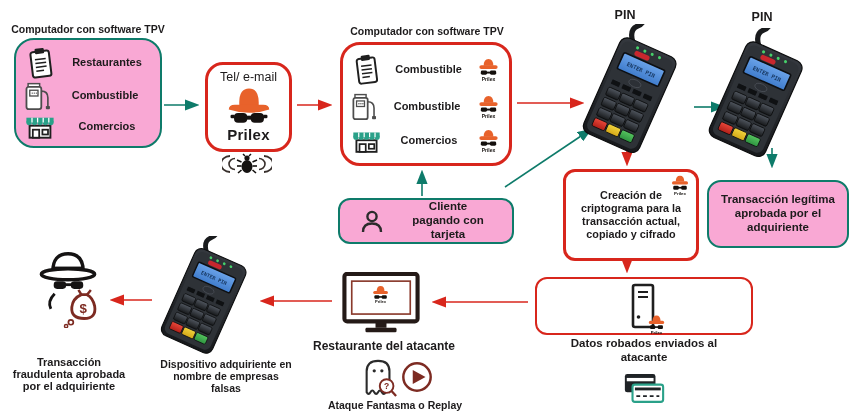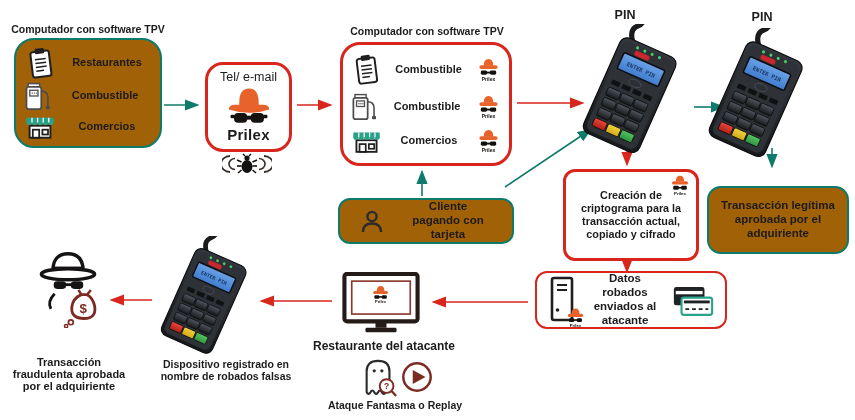--- a/index.html
+++ b/index.html
@@ -2,21 +2,21 @@
 <html><head>
 <meta charset="utf-8">
 <style>
   html,body{margin:0;padding:0;background:#fff;}
   #canvas{position:relative;width:855px;height:420px;background:#ffffff;overflow:hidden;
           font-family:"Liberation Sans",sans-serif;color:#1d1b1c;}
   .node{position:absolute;}
   .lbl{font-weight:bold;color:#1d1b1c;text-align:center;line-height:1.2;}
   .boxtitle{font-size:10.5px;font-weight:bold;text-align:center;}
   
-  .tealbox{border:2.5px solid #0e7b6a;border-radius:16px;background:#a16207;}
+  .tealbox{border:2.5px solid #0e7b6a;border-radius:16px;background:#f9a8d4;}
   .redbox{border:3px solid #d8261c;border-radius:16px;background:#fff;}
   
   .listbox{display:flex;flex-direction:column;justify-content:space-around;padding:6px 8px;box-sizing:border-box;}
   .row{display:flex;align-items:center;gap:6px;}
   .row .ic{flex:0 0 auto;}
   .row .lbl{flex:1;font-size:11px;}
   .badge{width:25px;height:25px;flex:0 0 auto;}
   svg{display:block;}
   .icph svg{width:100%;height:100%;}
   
@@ -355,25 +355,25 @@
   <path d="M8,9 Q8,2 13,2 Q18,2 18,9 Z" fill="#e8622b"></path>
   <rect x="3.5" y="8.5" width="19" height="4" rx="2" fill="#e8622b"></rect>
   <rect x="5" y="14" width="6.5" height="4.5" rx="1.5" fill="#14100d"></rect>
   <rect x="14.5" y="14" width="6.5" height="4.5" rx="1.5" fill="#14100d"></rect>
   <rect x="10.5" y="15.2" width="5" height="2" fill="#14100d"></rect>
   <text x="13" y="24.5" text-anchor="middle" font-size="5.2" font-weight="bold" fill="#14100d" font-family="Liberation Sans, sans-serif">Prilex</text>
 </svg>
 </div>
   </div>
 
-  <div class="node tealbox" id="legitbox" style="left:707px;top:186px;width:142px;height:68px;">
+  <div class="node tealbox" id="legitbox" style="left:707px;top:180px;width:142px;height:68px;">
     <div class="lbl" style="max-width:126px;">Transacción legítima aprobada por el adquiriente</div>
   </div>
 
-  <div class="node redbox" id="datosbox" style="left:535px;top:271px;width:192px;height:58px;">
+  <div class="node redbox" id="datosbox" style="left:535px;top:277px;width:218px;height:58px;flex-direction:column;">
     <div class="twr">
       <div class="icph" style="width:30px;height:46px;">
 <svg viewBox="0 0 30 46">
   <rect x="5" y="2" width="20" height="42" rx="2" fill="#fff" stroke="#1f1f1f" stroke-width="2.6"></rect>
   <line x1="10" y1="9" x2="20" y2="9" stroke="#1f1f1f" stroke-width="2"></line>
   <line x1="10" y1="14" x2="20" y2="14" stroke="#1f1f1f" stroke-width="2"></line>
   <circle cx="10.5" cy="34" r="1.8" fill="#1f1f1f"></circle>
 </svg>
 </div>
       <div class="tbadge icph">
@@ -460,21 +460,21 @@
   <rect x="9" y="16" width="17" height="11" rx="2" fill="url(#gKey)" stroke="#0b0c0e"></rect>
   <rect x="-28" y="30" width="17" height="11" rx="2" fill="url(#gKey)" stroke="#0b0c0e"></rect>
   <rect x="-9.5" y="30" width="17" height="11" rx="2" fill="url(#gKey)" stroke="#0b0c0e"></rect>
   <rect x="9" y="30" width="17" height="11" rx="2" fill="url(#gKey)" stroke="#0b0c0e"></rect>
   <rect x="-28" y="44" width="17" height="11" rx="2" fill="url(#gRed)" stroke="#0b0c0e"></rect>
   <rect x="-9.5" y="44" width="17" height="11" rx="2" fill="url(#gYellow)" stroke="#0b0c0e"></rect>
   <rect x="9" y="44" width="17" height="11" rx="2" fill="url(#gGreen)" stroke="#0b0c0e"></rect>
  </g>
 </svg>
 </div>
-  <div class="node caption" style="left:158px;top:358px;width:136px;font-size:10.5px;">Dispositivo registrado en nombre de robados falsas</div>
+  <div class="node caption" style="left:158px;top:358px;width:136px;font-size:10.5px;">Dispositivo adquiriente en nombre de empresas falsas</div>
 
   <div class="node icph" style="left:28px;top:248px;width:80px;height:80px;">
 <svg viewBox="0 0 84 84">
   <path d="M26,25 Q26,6 42,6 Q58,6 58,25" fill="#fff" stroke="#151313" stroke-width="3.6"></path>
   <line x1="26" y1="21" x2="58" y2="21" stroke="#151313" stroke-width="3"></line>
   <ellipse cx="42" cy="27.5" rx="28" ry="5.8" fill="#fff" stroke="#151313" stroke-width="3.6"></ellipse>
   <rect x="27" y="35" width="13" height="8" rx="3.5" fill="#151313"></rect>
   <rect x="45" y="35" width="13" height="8" rx="3.5" fill="#151313"></rect>
   <rect x="38" y="37" width="9" height="3" fill="#151313"></rect>
   <path d="M28,48 Q20,56 24,64" fill="none" stroke="#151313" stroke-width="3"></path>

